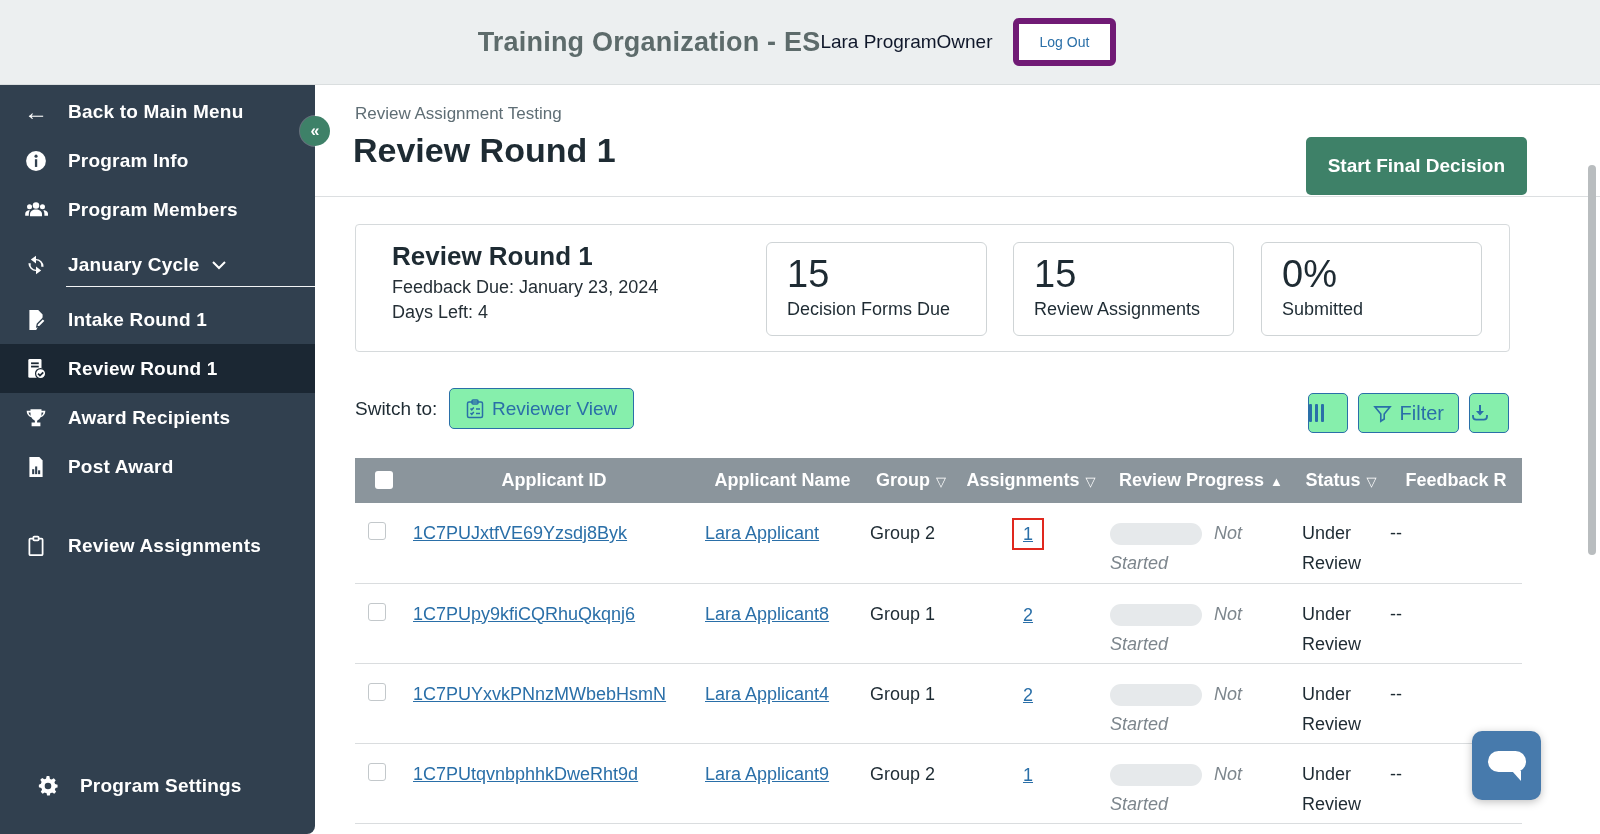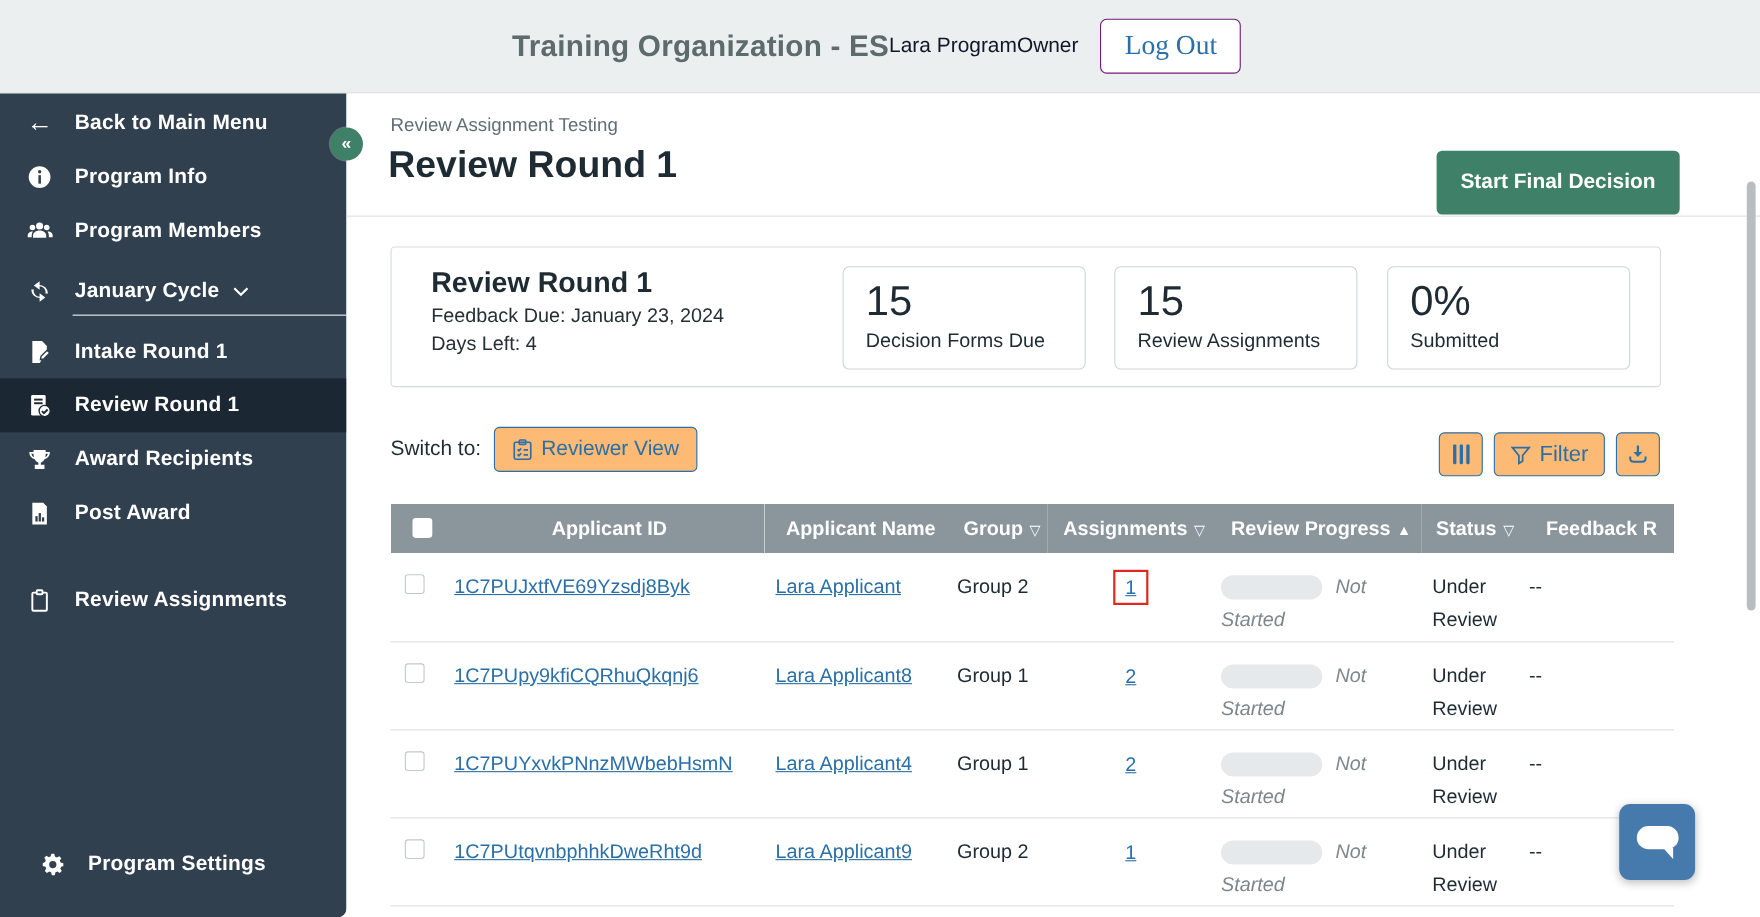--- a/index.html
+++ b/index.html
@@ -11,22 +11,22 @@
   *{box-sizing:border-box;margin:0;padding:0;}
   html,body{width:1600px;height:834px;overflow:hidden;}
   body{font-family:"Liberation Sans","DejaVu Sans",sans-serif;color:var(--text-dark);background:#fff;position:relative;}
 
   
   .topbar{position:absolute;left:0;top:0;width:1600px;height:85px;background:var(--header-bg);
     border-bottom:1px solid #dadedf;display:flex;align-items:center;justify-content:center;padding:0 30px 0 24px;}
   .org-title{font-size:27px;font-weight:600;color:#5d6b6b;letter-spacing:.2px;}
   .topbar-right{display:flex;align-items:center;gap:20px;}
   .user-name{font-size:19px;color:#0f172a;}
-  .logout-btn{background:#fff;border:1px solid #701a75;color:var(--link-blue);font-size:25px;
-    padding:10px 21px;border-radius:6px;cursor:pointer;font-family:Liberation Serif, serif;}
+  .logout-btn{background:#fff;border:6px solid #701a75;color:var(--link-blue);font-size:14px;
+    padding:10px 21px;border-radius:6px;cursor:pointer;font-family:Liberation Sans, sans-serif;}
 
   
   .sidebar{position:absolute;left:0;top:85px;width:315px;height:749px;background:var(--sidebar-bg);
     color:#fff;padding-top:2px;border-radius:0 0 8px 0;}
   .side-item{height:49px;display:flex;align-items:center;padding-left:24px;cursor:pointer;position:relative;}
   .side-item .s-icon{width:24px;height:24px;display:flex;align-items:center;justify-content:center;flex:none;}
   .side-item .s-label{margin-left:20px;font-size:19px;font-weight:600;letter-spacing:.2px;}
   .side-item.active{background:var(--sidebar-active-bg);}
   .side-item.cycle{margin-top:6px;margin-bottom:6px;}
   .side-item.cycle::after{content:"";position:absolute;left:66px;right:0;bottom:2px;border-bottom:1px solid #f2f4f5;}
@@ -52,22 +52,22 @@
   .round-info{position:absolute;left:36px;top:16px;}
   .round-title{font-size:26px;font-weight:600;margin-bottom:3px;}
   .round-meta{font-size:18px;line-height:1.4;color:#252f36;}
   .stat-box{position:absolute;top:17px;width:221px;height:94px;border:1px solid #cfd4d6;border-radius:6px;padding:10px 0 0 20px;background:#fff;}
   .stat-box.s0{left:410px;} .stat-box.s1{left:657px;} .stat-box.s2{left:905px;}
   .stat-value{font-size:38px;font-weight:400;line-height:1.15;}
   .stat-label{font-size:18px;margin-top:2px;}
 
   
   .switch-label{position:absolute;left:40px;top:313px;font-size:19px;}
-  .outline-btn{background:#fdba74;border:1px solid var(--link-blue);color:var(--link-blue);border-radius:5px;
-    font-size:19px;font-family:inherit;cursor:pointer;display:flex;align-items:center;justify-content:center;gap:8px;}
+  .outline-btn{background:#86efac;border:1px solid var(--link-blue);color:var(--link-blue);border-radius:5px;
+    font-size:19px;font-family:inherit;cursor:pointer;display:flex;align-items:center;gap:8px;}
   .reviewer-btn{position:absolute;left:134px;top:303px;height:41px;padding:0 16px;}
   .cols-btn{position:absolute;right:252px;top:308px;width:40px;height:40px;}
   .cols-glyph{display:flex;gap:3px;} .cols-glyph i{width:3px;height:18px;background:var(--link-blue);border-radius:1px;}
   .filter-btn{position:absolute;right:141px;top:308px;height:40px;padding:0 14px;font-size:20px;}
   .download-btn{position:absolute;right:91px;top:308px;width:40px;height:40px;}
 
   
   .grid{position:absolute;left:40px;top:373px;width:1167px;border-collapse:collapse;table-layout:fixed;}
   .grid th{background:var(--table-header-bg);color:#fff;font-size:18px;font-weight:700;text-align:center;
     height:45px;padding:0 0 0 10px;white-space:nowrap;overflow:hidden;}

